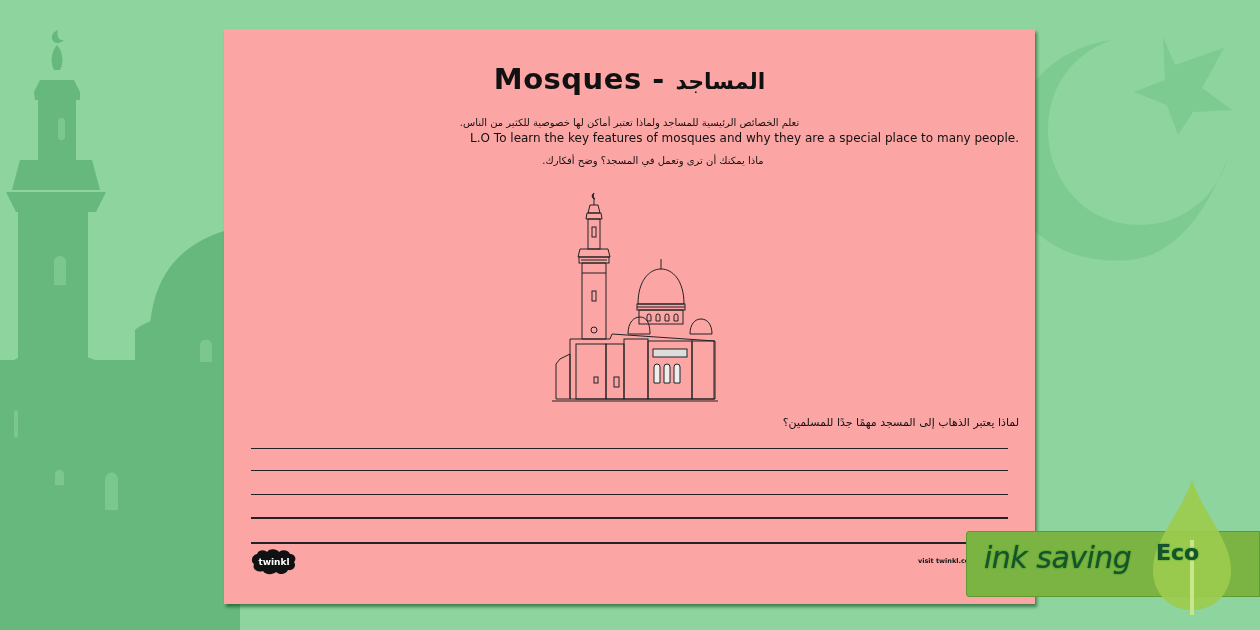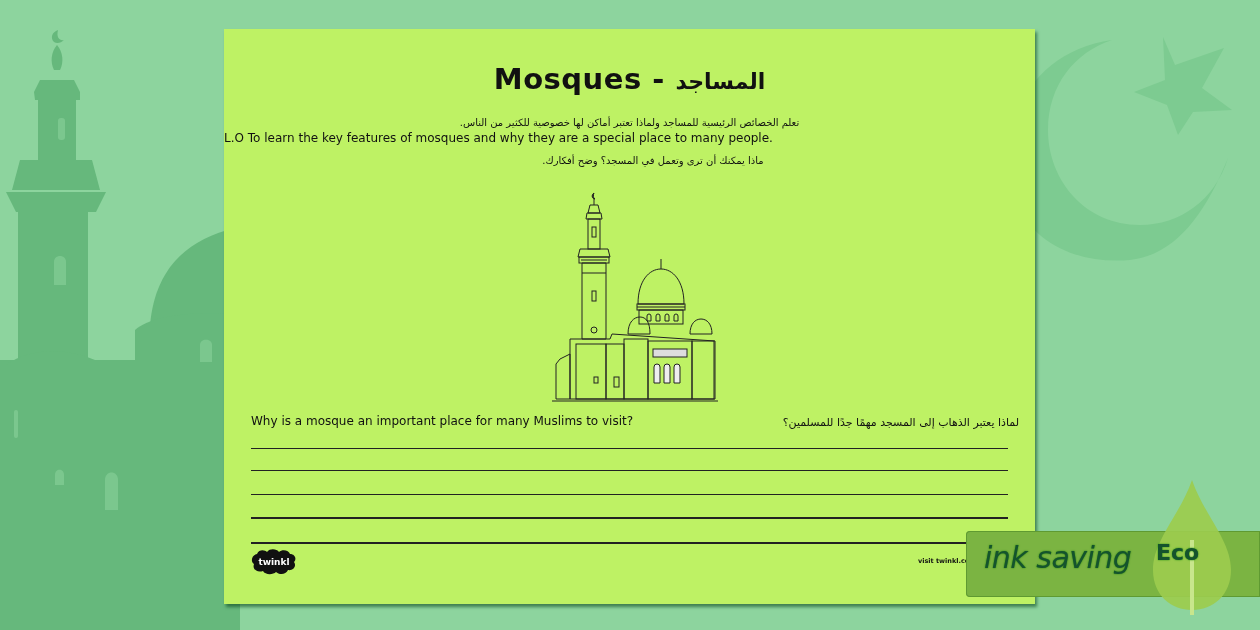--- a/index.html
+++ b/index.html
@@ -4,35 +4,35 @@
 <style>
   html, body { margin: 0; padding: 0; }
   body {
     width: 1260px; height: 630px; overflow: hidden; position: relative;
     background: #8dd49e;
     font-family: "DejaVu Sans", sans-serif;
   }
   .bg-art { position: absolute; left: 0; top: 0; width: 1260px; height: 630px; }
   .page {
     position: absolute; left: 224px; top: 29px; width: 811px; height: 575px;
-    background: #bef264;
+    background: #fca5a5;
     box-shadow: 2px 3px 3px rgba(0,60,20,0.55);
   }
   .title {
     position: absolute; left: 0; right: 0; top: 33px; text-align: center;
     font-family: "DejaVu Sans", sans-serif; font-weight: bold; font-size: 29px; color: #111;
     letter-spacing: 0.5px;
   }
   .title .ar { font-size: 22px; font-weight: bold; }
   .line-ar-small {
     position: absolute; left: 0; right: 0; text-align: center; direction: rtl;
     font-size: 10px; color: #111;
   }
   .line-en {
-    position: absolute; left: 0; right: 16px; text-align: left;
+    position: absolute; left: 0; right: 16px; text-align: right;
     font-size: 12px; color: #111;
   }
   .line-en.big { font-size: 14.5px; letter-spacing: 0.2px; }
   .mosque-img { position: absolute; left: 326px; top: 160px; width: 170px; height: 215px; }
   .question-en {
     position: absolute; left: 27px; top: 385px; font-size: 12px; color: #111;
   }
   .question-ar {
     position: absolute; right: 16px; top: 387px; font-size: 11px; color: #111; direction: rtl;
   }
@@ -144,21 +144,20 @@
     <rect x="98" y="152" width="44" height="58"></rect>
     <rect x="103" y="160" width="34" height="8" fill="#ddd"></rect>
     <path d="M104 178 a3 3 0 0 1 6 0 v16 h-6 z M114 178 a3 3 0 0 1 6 0 v16 h-6 z M124 178 a3 3 0 0 1 6 0 v16 h-6 z" fill="#eee"></path>
     <rect x="142" y="152" width="22" height="58"></rect>
     <path d="M10 170 L20 165 L20 210 L6 210 L6 175 Z"></path>
     <rect x="44" y="188" width="4" height="6"></rect>
     <rect x="64" y="188" width="5" height="10"></rect>
     <line x1="2" y1="212" x2="168" y2="212"></line>
   </svg>
 
-  <div class="question-en">Why is a mosque an important place for many Muslims to visit?</div>
   <div class="question-ar">لماذا يعتبر الذهاب إلى المسجد مهمًا جدًا للمسلمين؟</div>
 
   <div class="write-line" style="top:419px;"></div>
   <div class="write-line" style="top:441px;"></div>
   <div class="write-line" style="top:465px;"></div>
   <div class="write-line thick" style="top:488px;"></div>
   <div class="write-line thick" style="top:513px;"></div>
 
   <svg class="logo" viewBox="0 0 46 27">
     <path d="M6 6 C8 1 14 2 16 4 C19 0 26 1 28 4 C31 1 38 2 39 6 C44 6 46 11 43 14 C46 18 42 23 37 22 C35 27 28 27 25 24 C22 27 14 27 12 23 C6 25 1 21 3 16 C-1 13 1 7 6 6 Z" fill="#111"></path>

